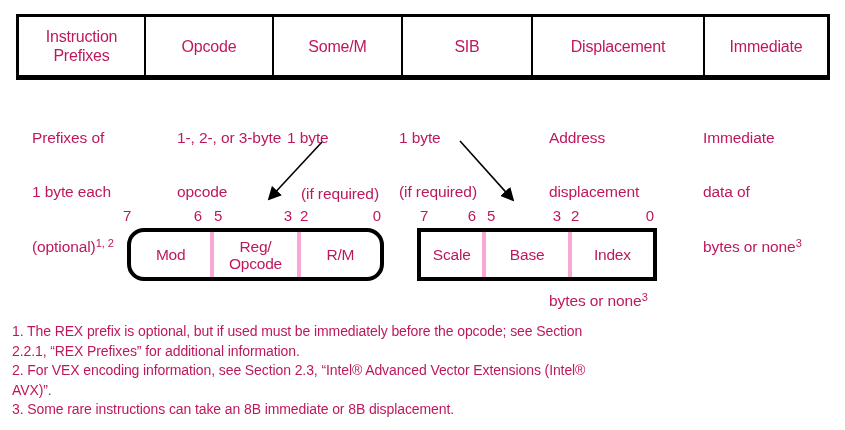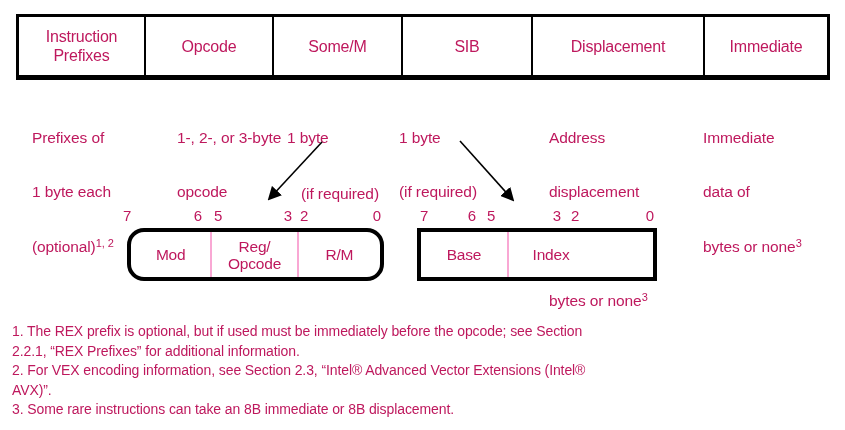--- a/index.html
+++ b/index.html
@@ -103,21 +103,21 @@
     box-sizing: border-box;
     margin-top: 2px;
     border: 4px solid #000;
     display: flex;
     background: #fff;
   }
   .bd-modrm .byte-box { width: 257px; border-radius: 17px; }
   .bd-sib   .byte-box { width: 240px; }
   .byte-field {
     box-sizing: border-box;
-    border-left: 2px solid #f9a8d4;
+    border-left: 4px solid #f9a8d4;
     height: 45px;
     display: flex;
     align-items: center;
     justify-content: center;
     text-align: center;
     font-size: 15.5px;
     line-height: 17px;
     white-space: pre-line;
     letter-spacing: -0.2px;
   }
@@ -227,20 +227,21 @@
       <div class="bit-cell b2">
         <span>5</span>
         <span>3</span>
       </div>
       <div class="bit-cell b3">
         <span>2</span>
         <span>0</span>
       </div>
     </div>
     <div class="byte-box">
+      <div class="byte-field f1">Scale</div>
       <div class="byte-field f3">Base</div>
       <div class="byte-field f2">Index</div>
     </div>
   </div>
 
   <div class="footnotes">
     <div>1. The REX prefix is optional, but if used must be immediately before the opcode; see Section
 2.2.1, “REX Prefixes” for additional information.</div>
     <div>2. For VEX encoding information, see Section 2.3, “Intel® Advanced Vector Extensions (Intel®
 AVX)”.</div>

